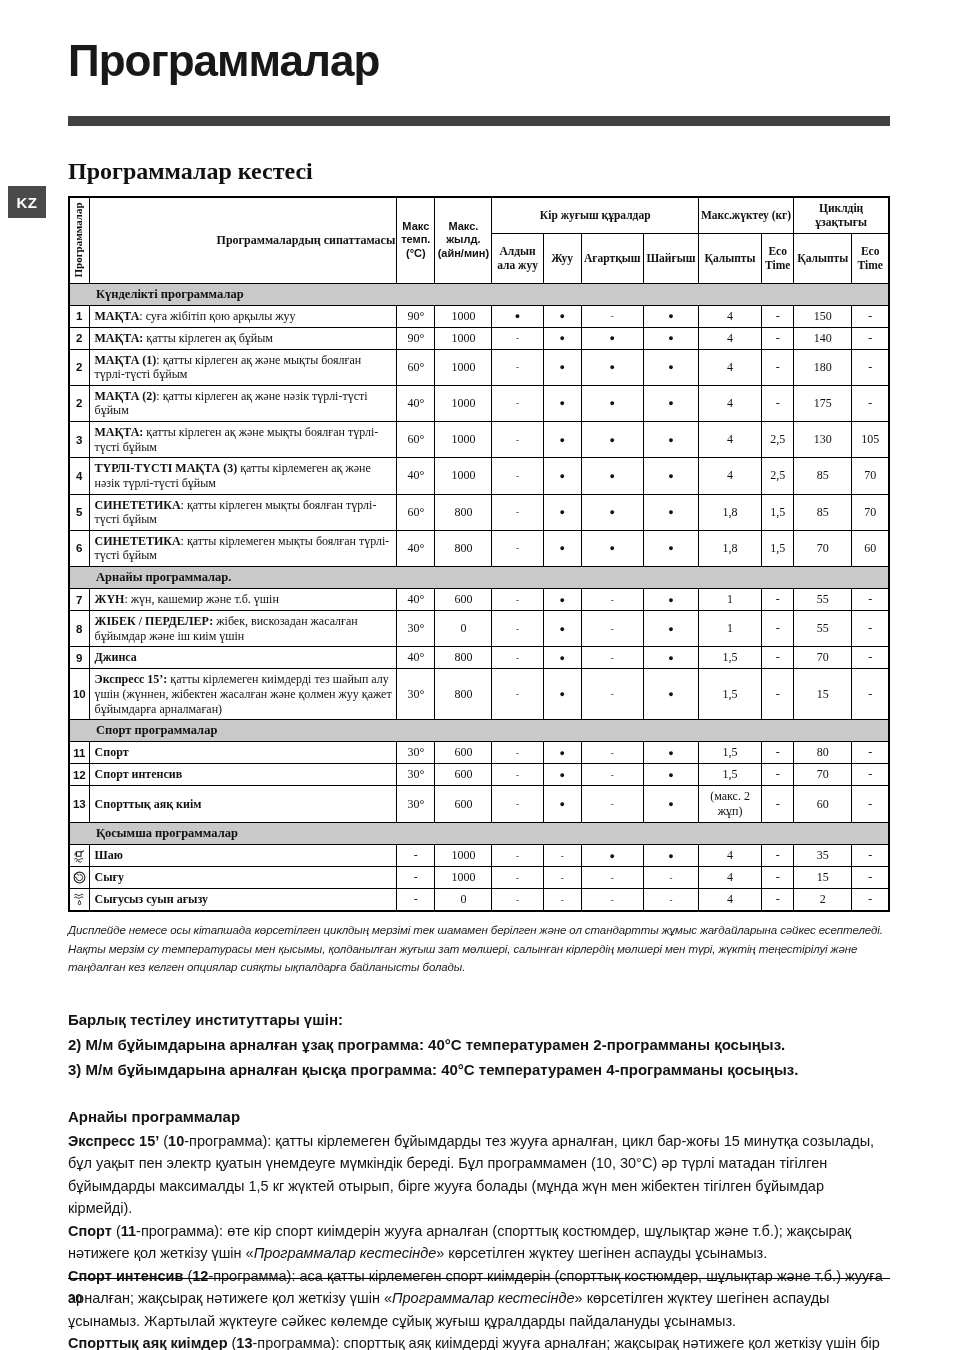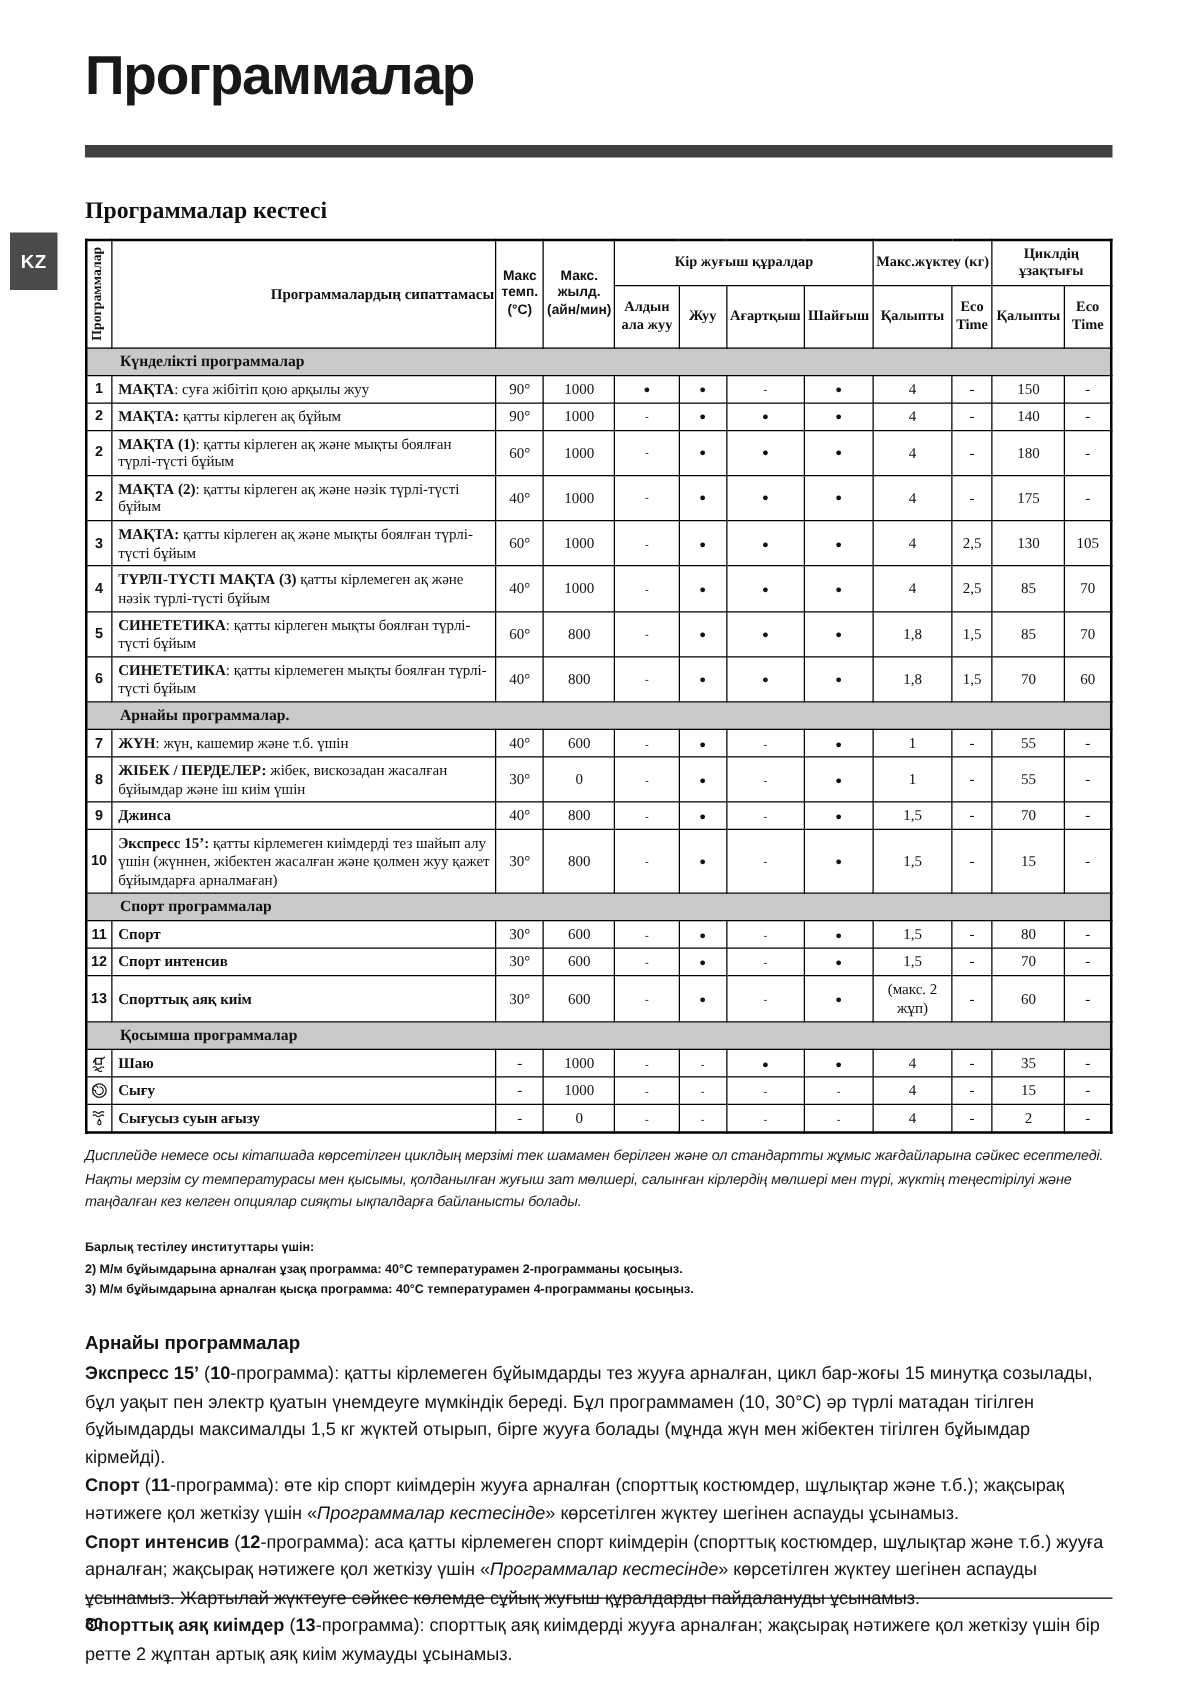--- a/index.html
+++ b/index.html
@@ -14,26 +14,26 @@
   
   .page-title {
     margin-top:36px;
     font-family:"Liberation Sans", sans-serif;
     font-weight:bold; font-size:44px; letter-spacing:-1px; color:#181818;
   }
   .title-bar { margin-top:30px; height:10px; background:#404040; }
 
   
   .lang-badge {
-    position:absolute; left:8px; top:186px; width:38px; height:46px;
+    position:absolute; left:8px; top:186px; width:38px; height:32px;
     background:#4a4a4a; color:#fff; display:flex; align-items:center; justify-content:center;
     font-family:"Liberation Sans", sans-serif; font-weight:bold; font-size:15px; letter-spacing:.5px;
   }
 
-  .table-title { margin-top:32px; font-size:19px; font-weight:bold; }
+  .table-title { margin-top:32px; font-size:24px; font-weight:bold; }
 
   
   table.programs {
     margin-top:11px; width:822px; border-collapse:collapse; table-layout:fixed;
     border:2px solid #000;
   }
   table.programs th, table.programs td {
     border:1px solid #000; vertical-align:middle;
   }
   thead th {
@@ -60,22 +60,22 @@
   tbody td.c-desc { text-align:left; padding:3px 4px 3px 5px; line-height:1.22; }
   tbody td.c-desc .pname { font-weight:bold; }
   tbody td.c-mark { font-size:9px; }
   tbody td .progicon svg { display:block; margin:0 auto; }
 
   
   .disclaimer {
     margin-top:9px; font-family:"Liberation Sans", sans-serif; font-style:italic;
     font-size:11.5px; line-height:1.6; color:#1c1c1c; letter-spacing:-0.1px;
   }
-  .testing { margin-top:20px; font-family:"Liberation Sans", sans-serif; font-weight:bold;
-    font-size:10px; line-height:1.65; color:#141414; }
+  .testing { margin-top:32px; font-family:"Liberation Sans", sans-serif; font-weight:bold;
+    font-size:15px; line-height:1.65; color:#141414; }
 
   
   .special { margin-top:22px; font-family:"Liberation Sans", sans-serif; font-size:14.5px;
     line-height:1.55; color:#141414; }
   .special-heading { font-weight:bold; font-size:15px; margin-bottom:2px; }
   .special b { font-weight:bold; }
   .special i { font-style:italic; }
 
   
   .footer-rule { position:absolute; left:68px; width:822px; top:1278px; height:0; border-top:1.5px solid #000; }

